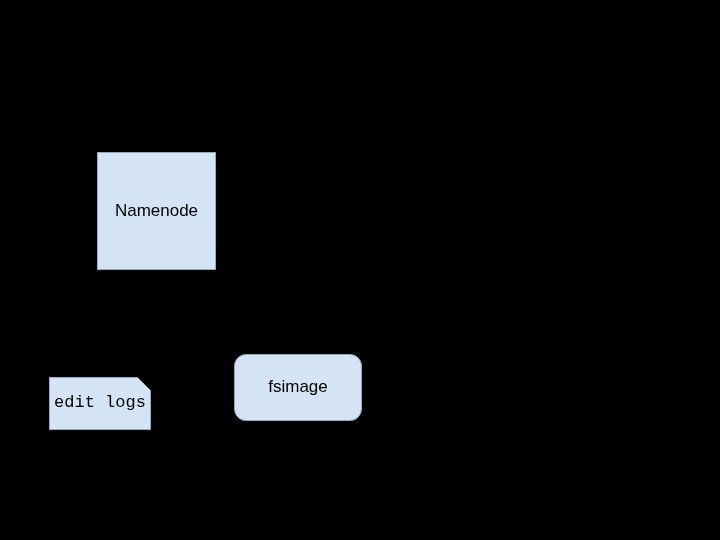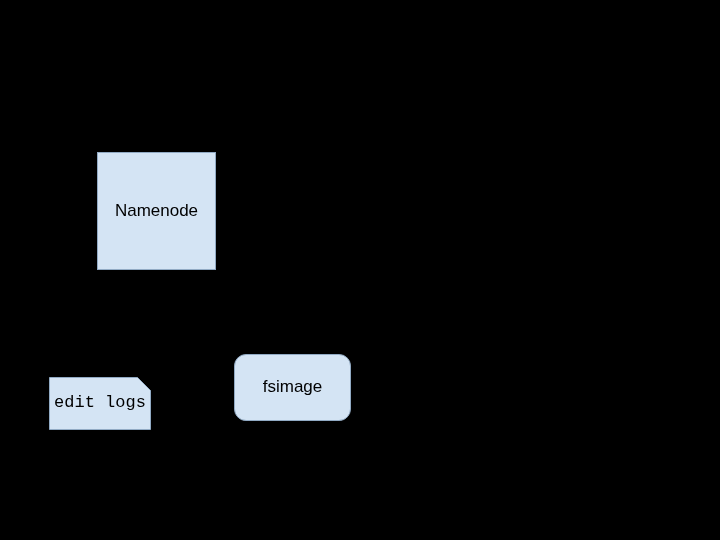--- a/index.html
+++ b/index.html
@@ -37,21 +37,21 @@
     top: 152px;
     width: 119px;
     height: 118px;
     background: #d4e4f4;
     border: 1px solid #91aac4;
   }
   
   #node-fsimage {
     left: 234px;
     top: 354px;
-    width: 117px;
+    width: 128px;
     height: 67px;
     background: #d4e4f4;
     border: 1px solid #91aac4;
     border-radius: 12px;
   }
   
   #node-editlogs {
     left: 49px;
     top: 377px;
     width: 102px;

